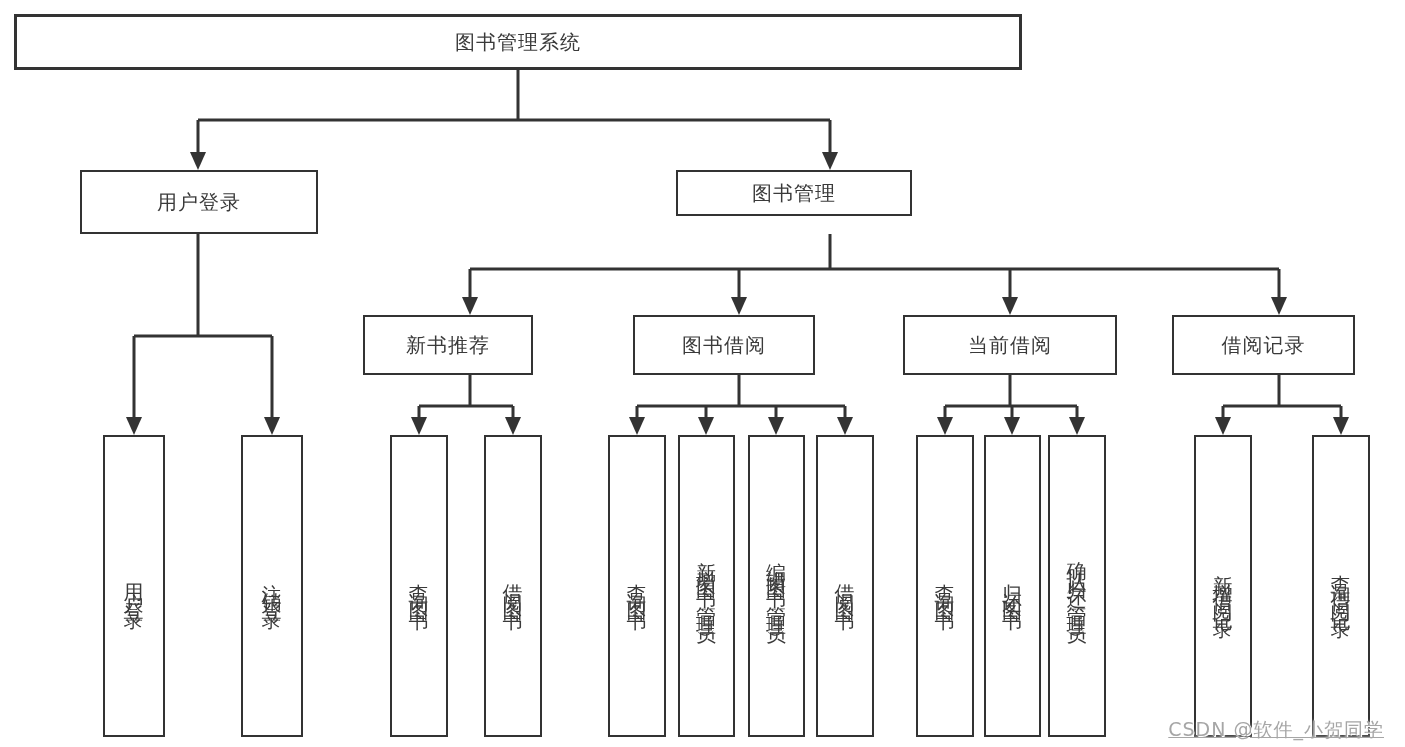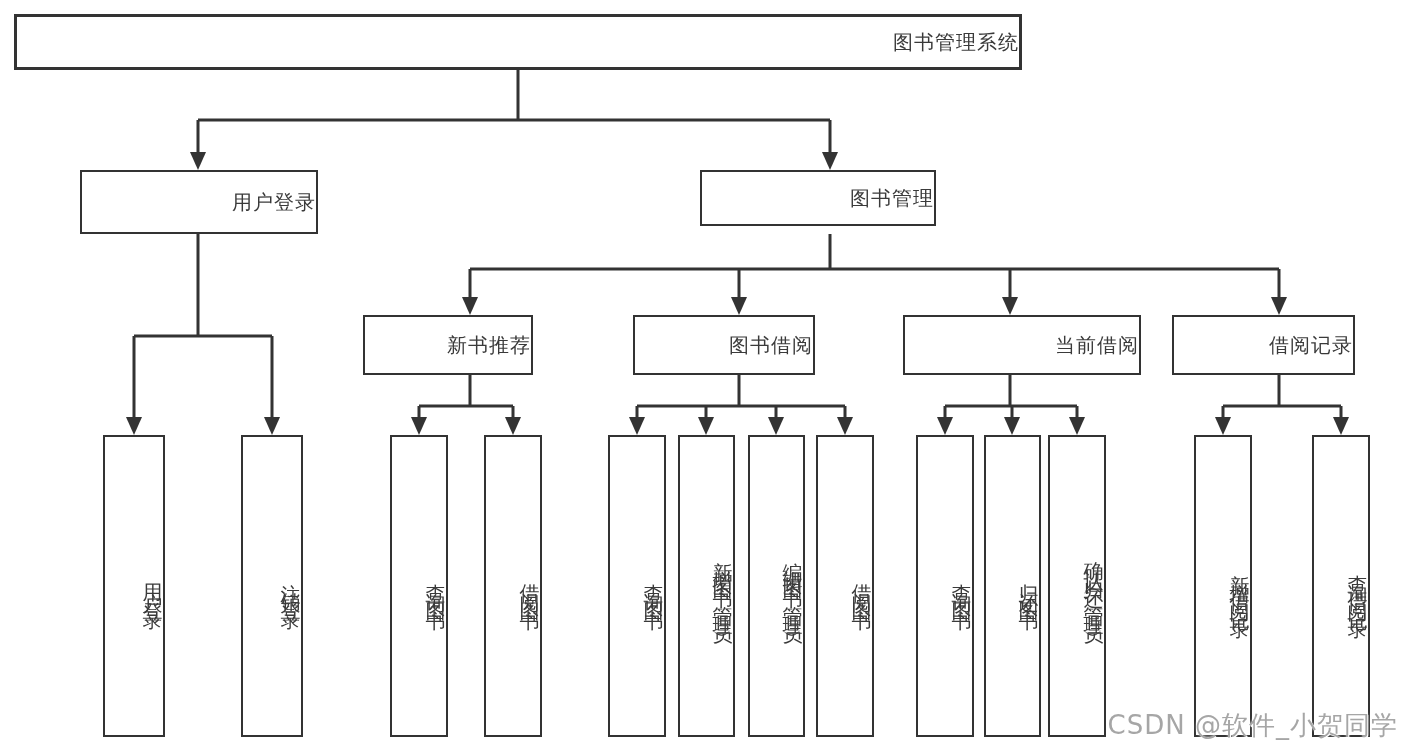--- a/index.html
+++ b/index.html
@@ -17,43 +17,44 @@
     background:var(--bg);
     overflow:hidden;
   }
   svg.edges{position:absolute;left:0;top:0;}
   svg.edges path{stroke:var(--line);stroke-width:3;fill:none;}
   svg.edges polygon{fill:var(--line);stroke:none;}
   .box{
     position:absolute;
     border:2.5px solid var(--line);
     background:var(--bg);
-    display:flex;align-items:center;justify-content:flex-end;
+    display:flex;align-items:center;justify-content:center;
     color:var(--text);
   }
   .box.h{font-size:20px;letter-spacing:1px;}
   .box.root{border-width:3px;}
   .box.v{
     font-size:20px;
   }
   .box.v span{
     writing-mode:vertical-rl;
     text-orientation:mixed;
     letter-spacing:9px;
     line-height:1;
     white-space:nowrap;
   }
   .watermark{
     position:absolute;
-    right:7px;bottom:4px;
-    font-size:26px;
+    right:21px;bottom:4px;
+    font-size:19px;
     color:var(--wm);
     letter-spacing:1px;
     text-shadow:0 0 3px #ffffff,1px 1px 0 #ffffff;
     z-index:5;
+    text-decoration:underline;
   }
 </style>
 </head>
 <body>
 
 <div class="canvas">
 
   <svg class="edges" width="1405" height="747">
     <g>
       <path d="M518,70 V120 M198,120 H830 M198,120 V152 M830,120 V152"></path>
@@ -97,31 +98,31 @@
     </g>
   </svg>
 
   <div class="box h root" style="left:14px;top:14px;width:1008px;height:56px">
     <span>图书管理系统</span>
   </div>
 
   <div class="box h" style="left:80px;top:170px;width:238px;height:64px">
     <span>用户登录</span>
   </div>
-  <div class="box h" style="left:700px;top:170px;width:236px;height:56px">
+  <div class="box h" style="left:676px;top:170px;width:236px;height:46px">
     <span>图书管理</span>
   </div>
 
   <div class="box h" style="left:363px;top:315px;width:170px;height:60px">
     <span>新书推荐</span>
   </div>
   <div class="box h" style="left:633px;top:315px;width:182px;height:60px">
     <span>图书借阅</span>
   </div>
-  <div class="box h" style="left:903px;top:315px;width:238px;height:60px">
+  <div class="box h" style="left:903px;top:315px;width:214px;height:60px">
     <span>当前借阅</span>
   </div>
   <div class="box h" style="left:1172px;top:315px;width:183px;height:60px">
     <span>借阅记录</span>
   </div>
 
   <div class="box v" style="left:103px;top:435px;width:62px;height:302px">
     <span>用户登录</span>
   </div>
   <div class="box v" style="left:241px;top:435px;width:62px;height:302px">

